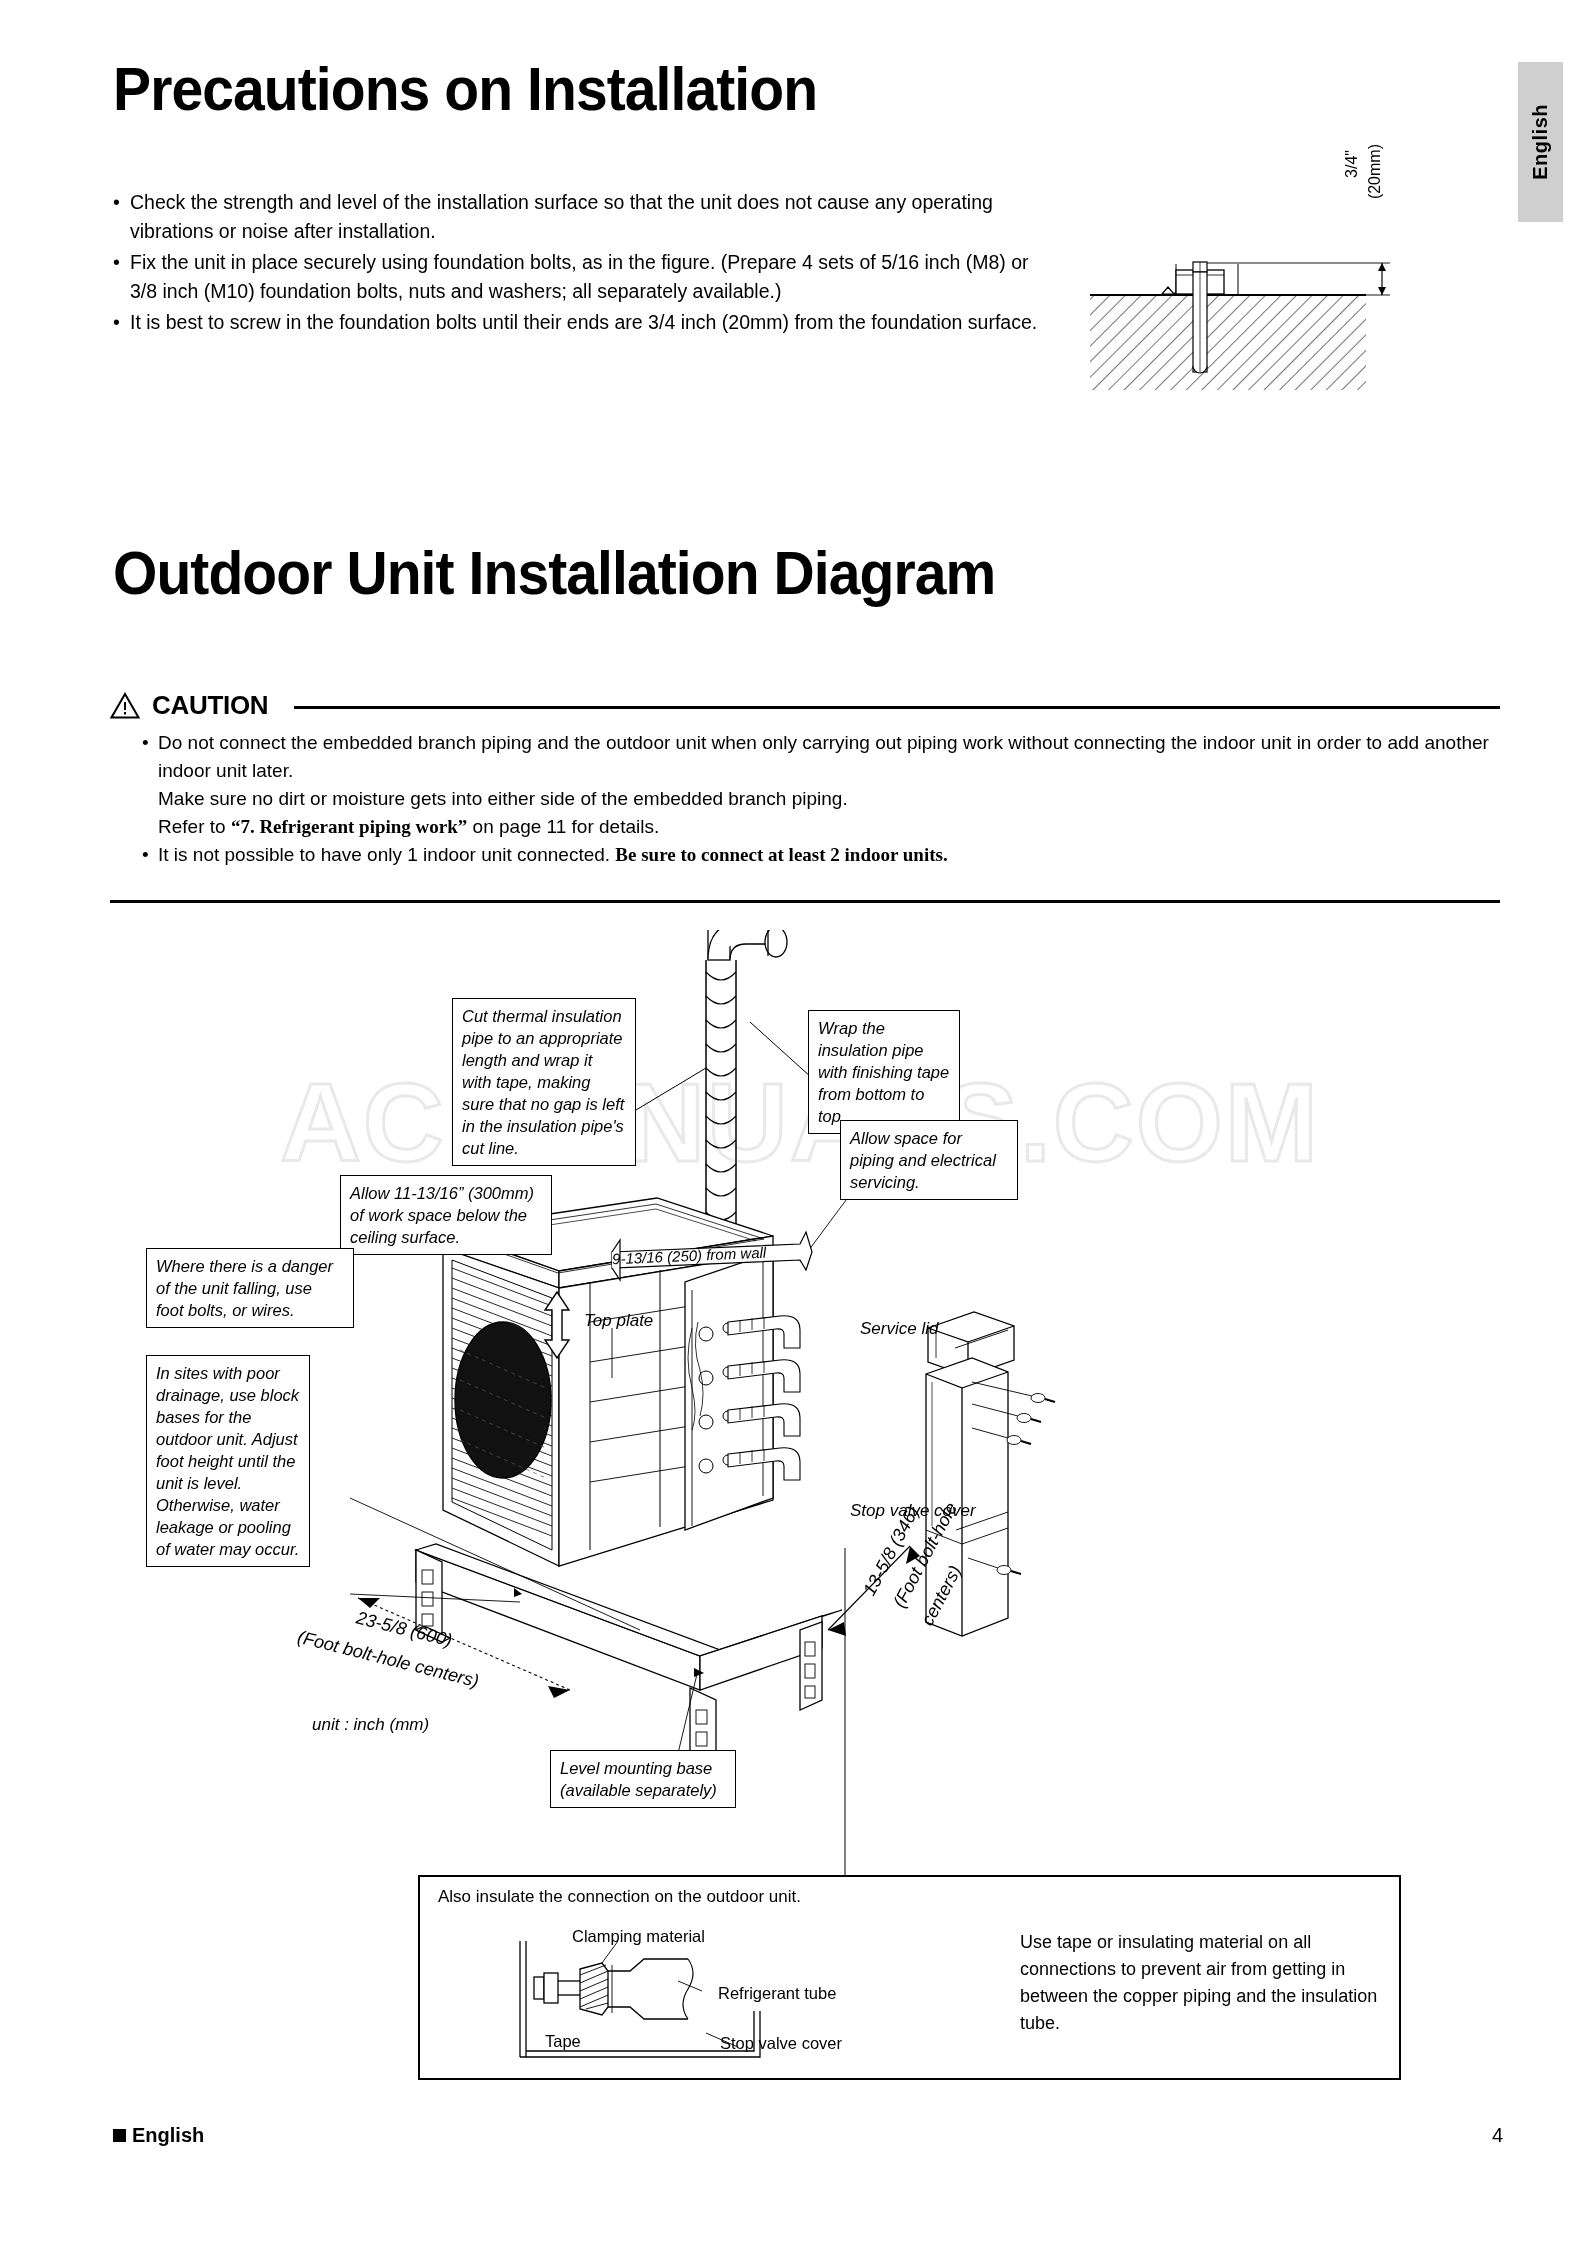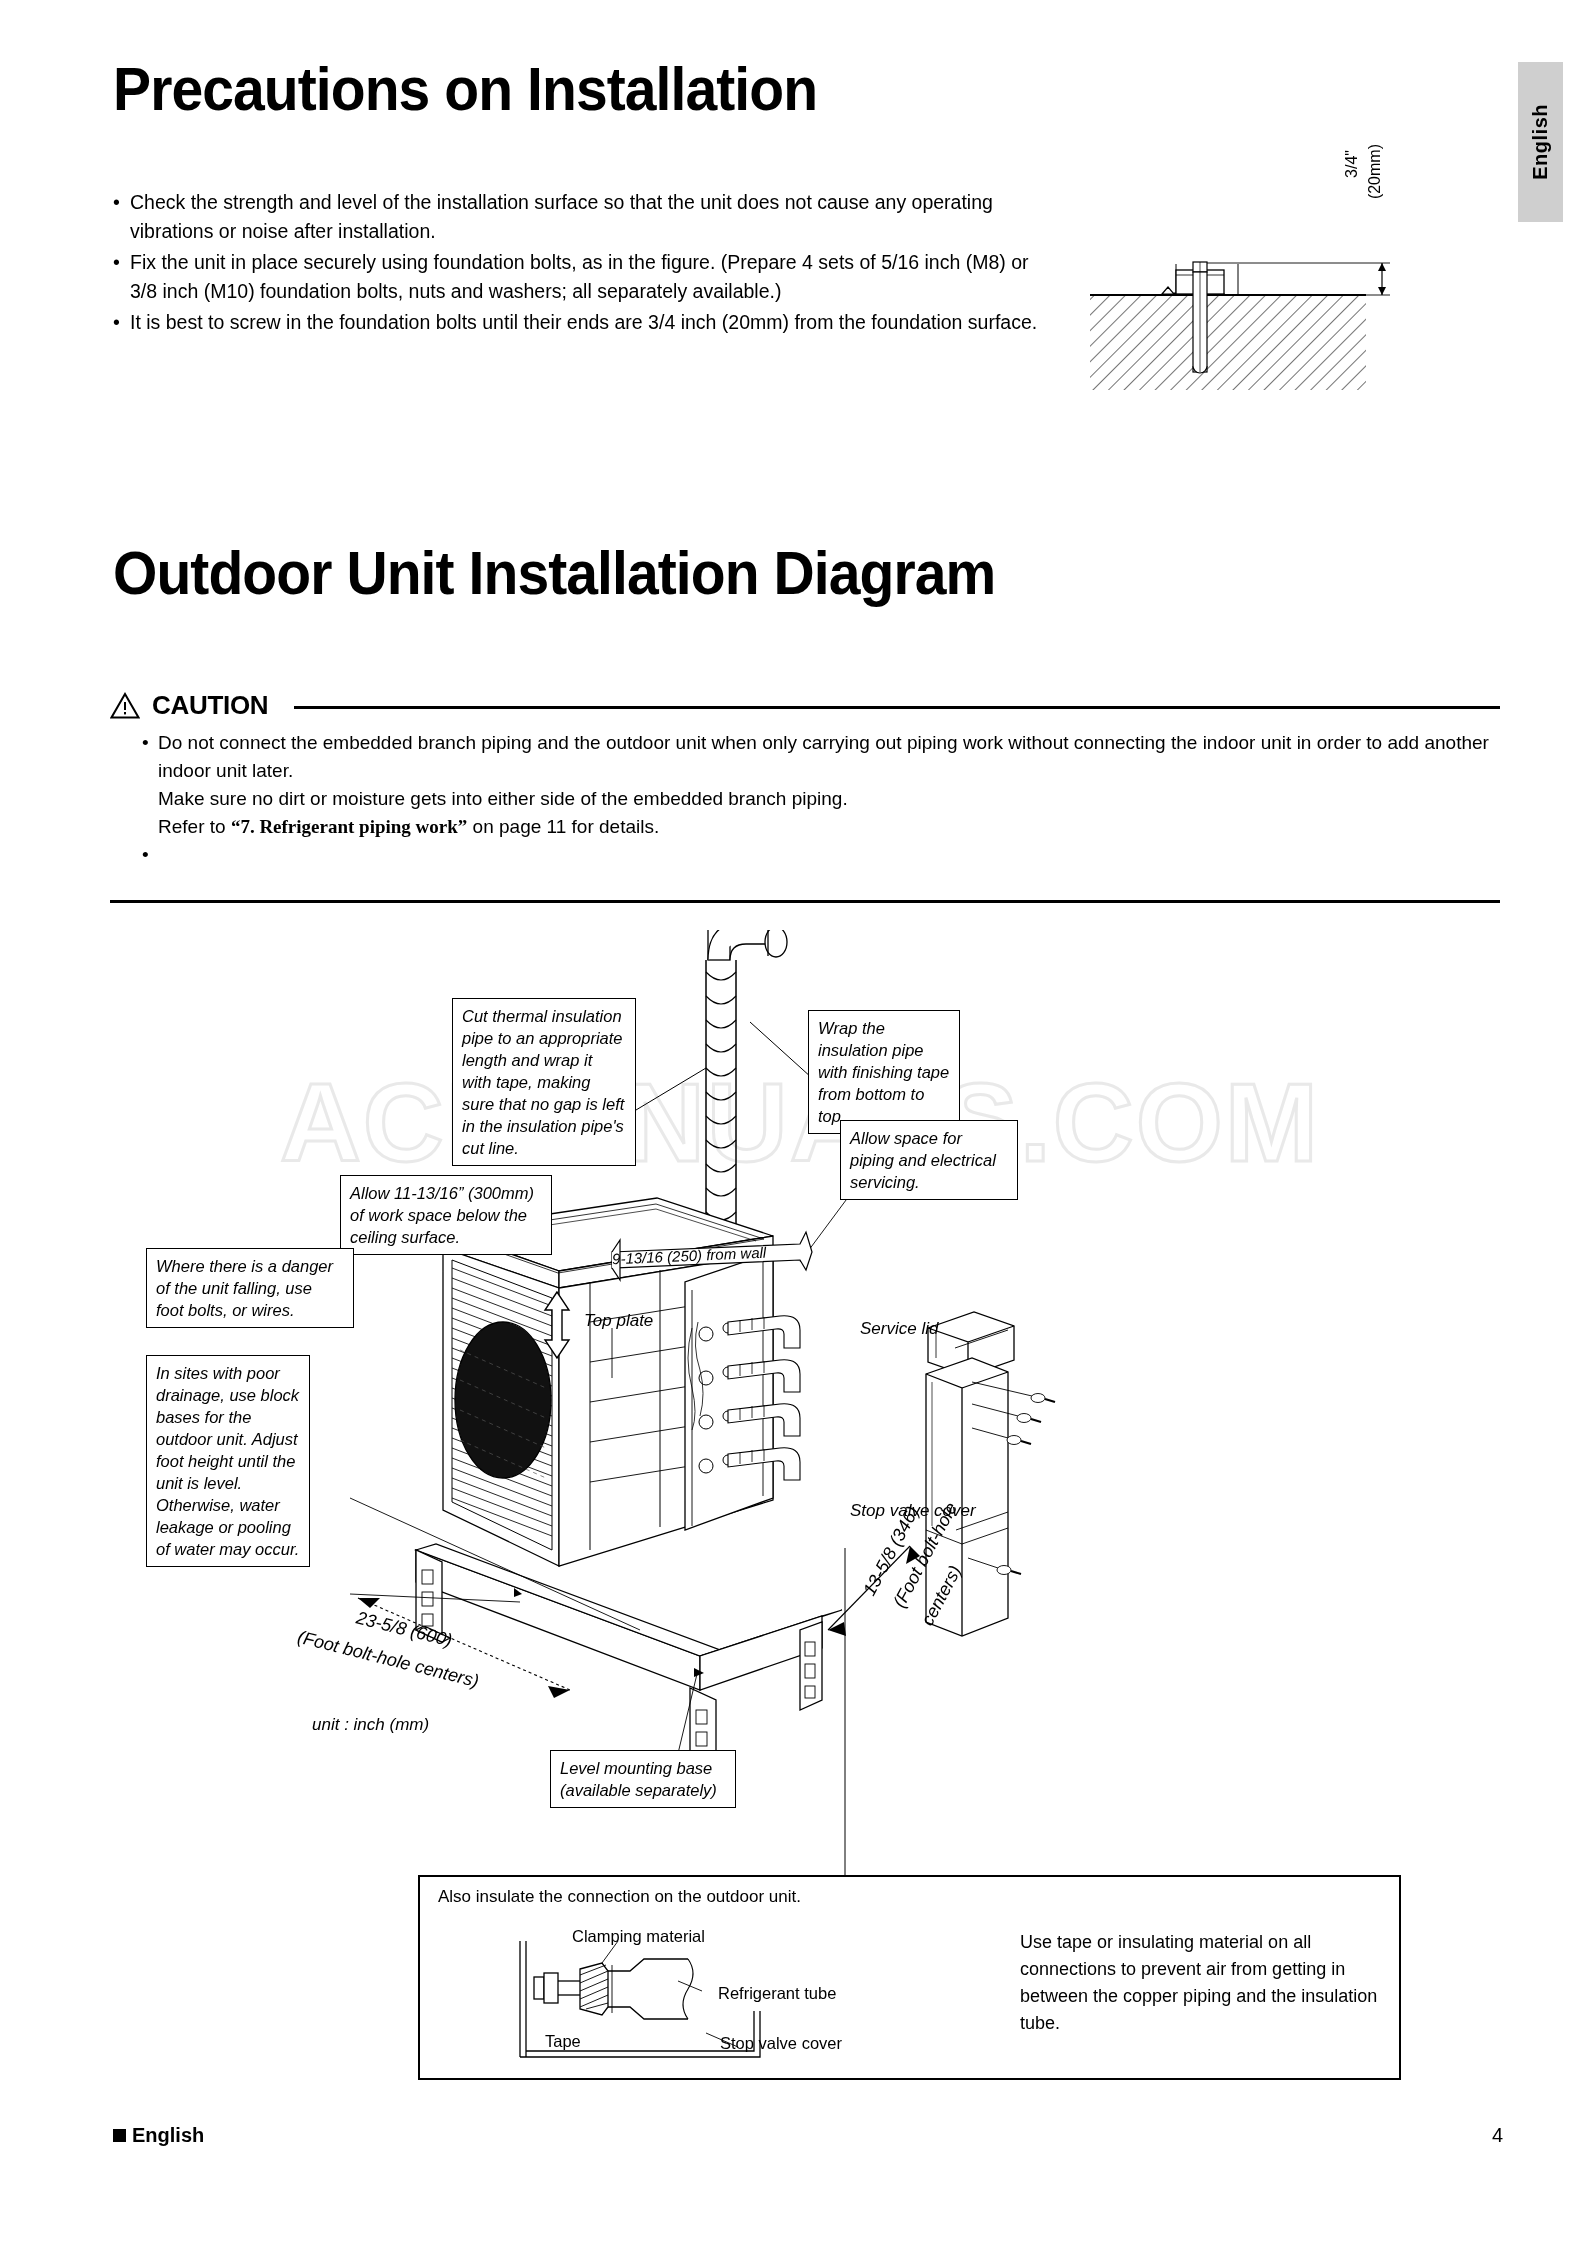--- a/index.html
+++ b/index.html
@@ -144,20 +144,21 @@
       <div class="cb-row">
         <span class="dot">•</span>
         <span>
           <span>Do not connect the embedded branch piping and the outdoor unit when only carrying out piping work without connecting the indoor unit in order to add another indoor unit later.</span><br>
           <span>Make sure no dirt or moisture gets into either side of the embedded branch piping.</span><br>
           <span><span>Refer to </span><span class="b">“7. Refrigerant piping work”</span><span> on page 11 for details.</span></span>
         </span>
       </div>
       <div class="cb-row">
         <span class="dot">•</span>
+        <span><span>It is not possible to have only 1 indoor unit connected. </span><span class="b">Be sure to connect at least 2 indoor units.</span></span>
       </div>
     </div>
   </div>
   <div class="caution-rule-bottom"></div>
 
   <div id="watermark">ACMANUALS.COM</div>
 
   <div id="diagram">
 
     <svg width="1400" height="1180" viewBox="0 0 1400 1180">

